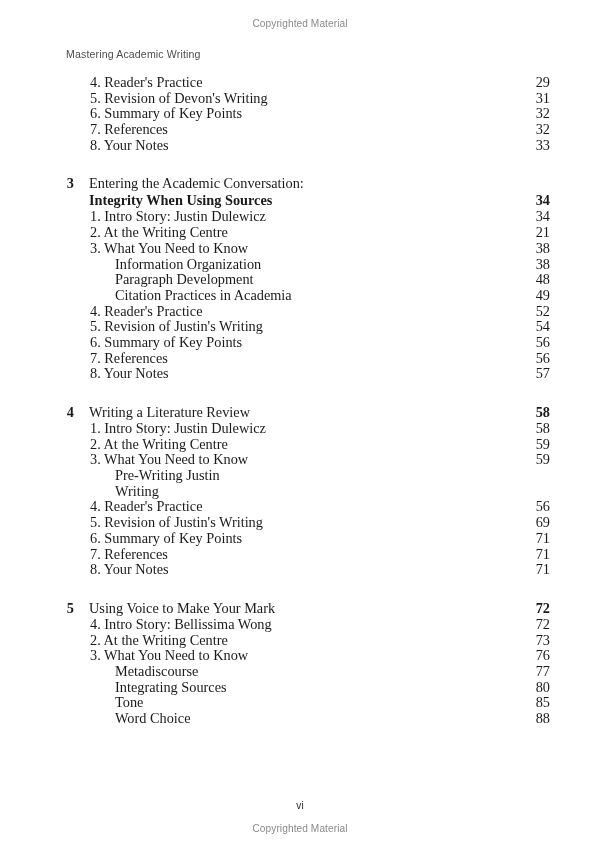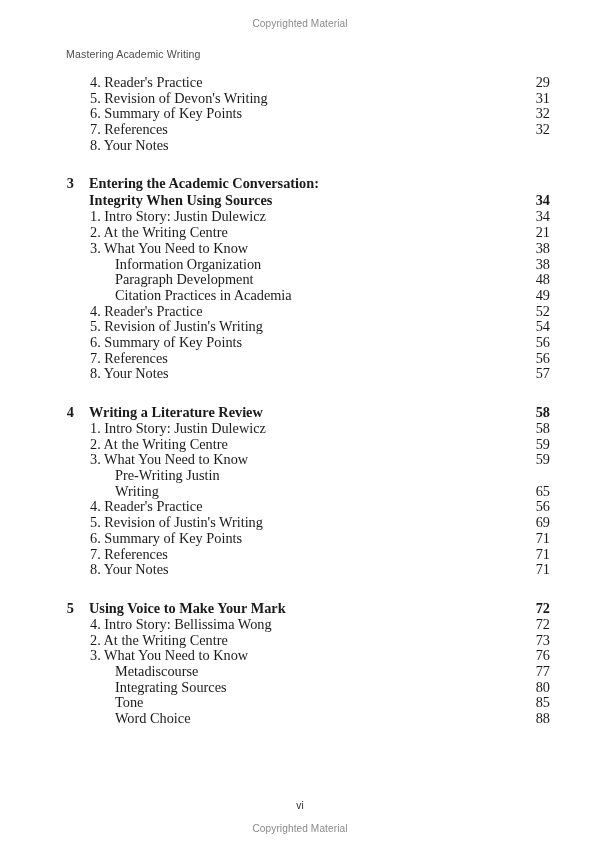--- a/index.html
+++ b/index.html
@@ -95,21 +95,21 @@
     line-height: 17px;
     font-weight: bold;
   }
   .row.chapter .chnum {
     position: absolute;
     left: 52px;
     width: 22px;
     text-align: right;
     font-weight: bold;
   }
-  .row.chapter .label  { left: 89px; font-weight: bold; }
+  .row.chapter .label  { left: 89px; font-weight: normal; }
   .row.chapter .pageno { font-weight: bold; }
 
   
   .row.chapter-cont { height: 17px; line-height: 17px; }
   .row.chapter-cont .label { left: 89px; font-weight: bold; }
   .row.chapter-cont .pageno { font-weight: bold; }
 
   
   .row.section .label { left: 90px; }
 
@@ -138,20 +138,21 @@
         <div class="row section">
           <span class="label">6. Summary of Key Points</span>
           <span class="pageno">32</span>
         </div>
         <div class="row section">
           <span class="label">7. References</span>
           <span class="pageno">32</span>
         </div>
         <div class="row section">
           <span class="label">8. Your Notes</span>
+          <span class="pageno">33</span>
         </div>
       </div>
       <div class="chapter-block">
         <div class="row chapter">
           <span class="chnum">3</span>
           <span class="label">Entering the Academic Conversation:</span>
         </div>
         <div class="row chapter-cont">
           <span class="label">Integrity When Using Sources</span>
           <span class="pageno">34</span>
@@ -217,21 +218,20 @@
         </div>
         <div class="row section">
           <span class="label">3. What You Need to Know</span>
           <span class="pageno">59</span>
         </div>
         <div class="row sub">
           <span class="label">Pre-Writing Justin</span>
         </div>
         <div class="row sub">
           <span class="label">Writing</span>
-          <span class="pageno">65</span>
         </div>
         <div class="row section">
           <span class="label">4. Reader's Practice</span>
           <span class="pageno">56</span>
         </div>
         <div class="row section">
           <span class="label">5. Revision of Justin's Writing</span>
           <span class="pageno">69</span>
         </div>
         <div class="row section">

